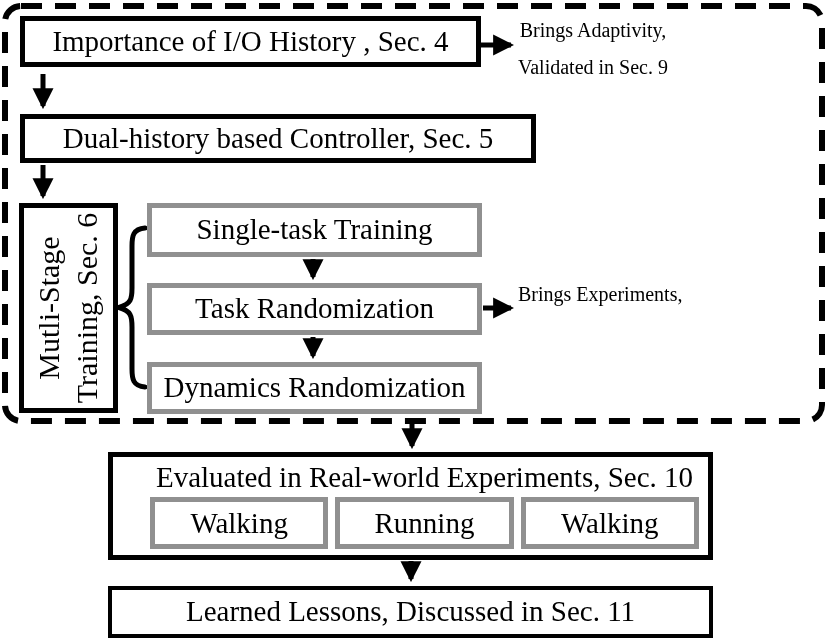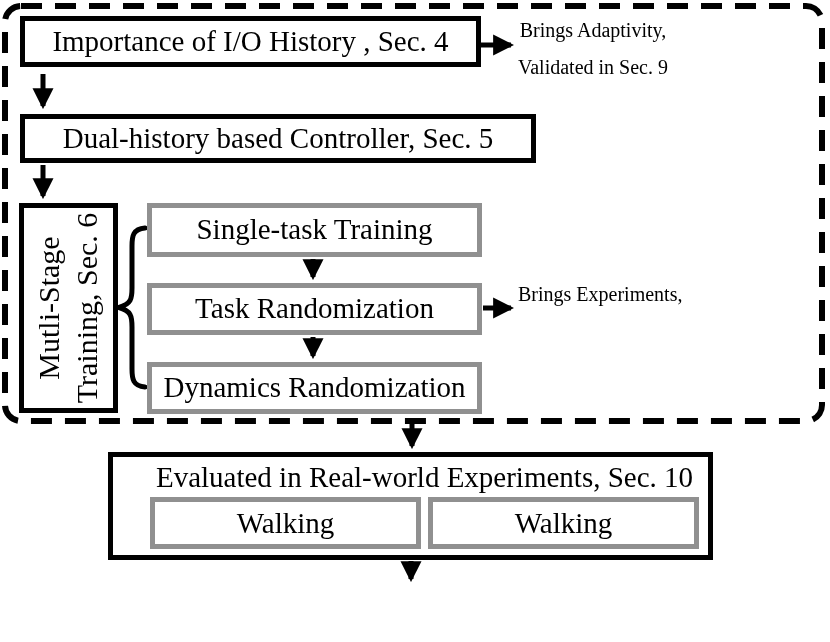--- a/index.html
+++ b/index.html
@@ -129,19 +129,25 @@
     <div>Brings Experiments,</div>
   </div>
 
   <div class="eval-box" style="left:108px;top:452px;width:605px;height:108px;padding-left:28px;">
     <div class="eval-title">Evaluated in Real-world Experiments, Sec. 10</div>
     <div class="task-row">
       <div class="task-box">
         <span>Walking</span>
       </div>
       <div class="task-box">
+        <span>Running</span>
+      </div>
+      <div class="task-box">
         <span>Walking</span>
       </div>
     </div>
   </div>
 
+  <div class="node" style="left:108px;top:586px;width:605px;height:52px;border:4px solid #000;">
+    <span>Learned Lessons, Discussed in Sec. 11</span>
+  </div>
 
 </div>
 
 </body></html>

